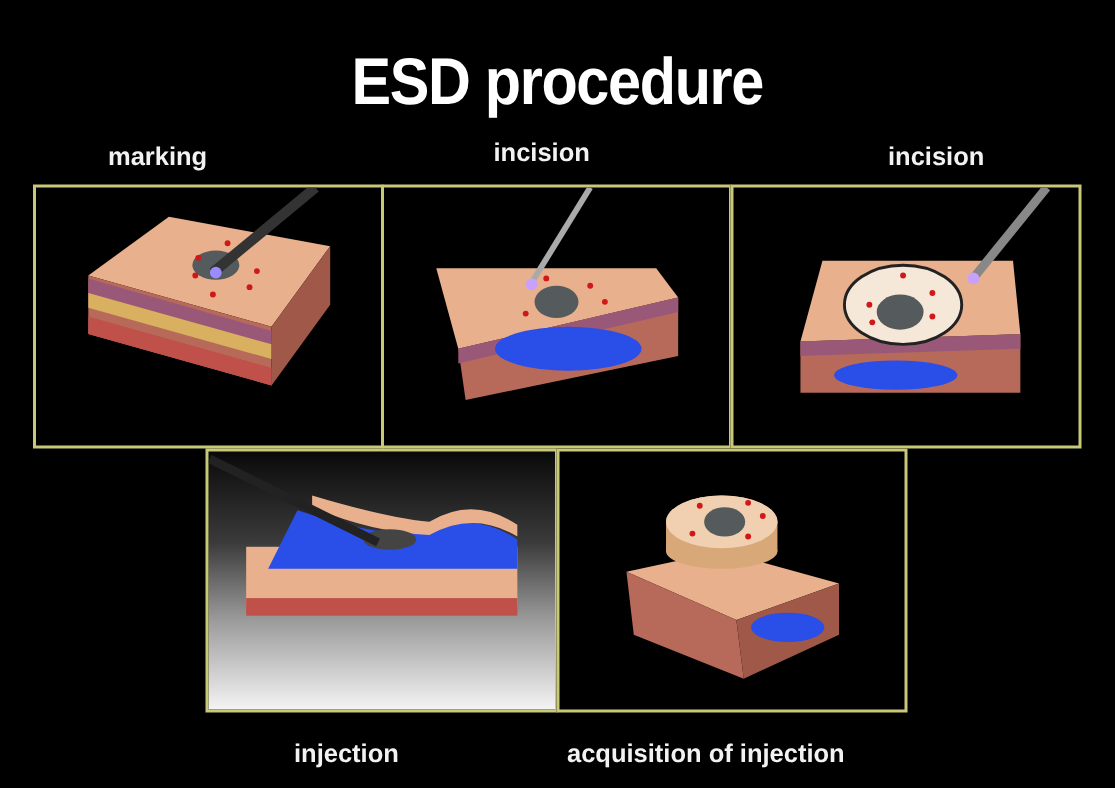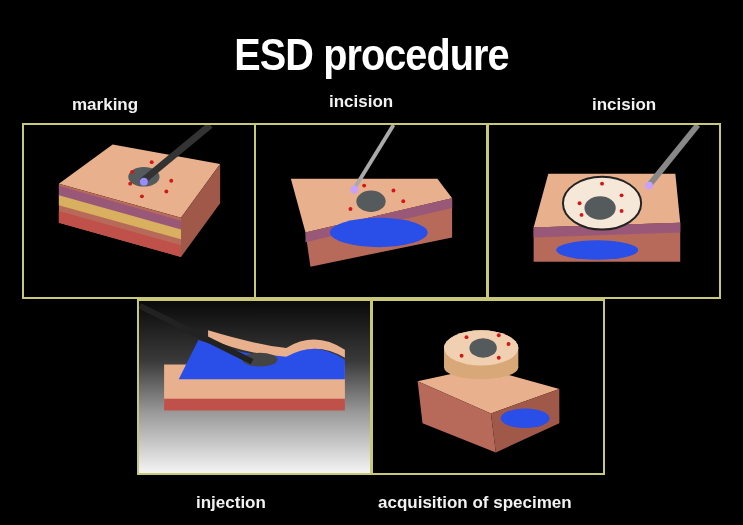--- a/index.html
+++ b/index.html
@@ -14,21 +14,21 @@
   </style>
 </head>
 <body>
 
 <div class="title">ESD procedure</div>
 
 <div class="lbl" style="left:72px;top:95px;">marking</div>
 <div class="lbl" style="left:329px;top:92px;">incision</div>
 <div class="lbl" style="left:592px;top:95px;">incision</div>
 <div class="lbl" style="left:196px;top:493px;">injection</div>
-<div class="lbl" style="left:378px;top:493px;">acquisition of specimen</div>
+<div class="lbl" style="left:378px;top:493px;">acquisition of injection</div>
 
 <div class="frame" style="left:22px;top:123px;width:234px;height:176px;">
   <svg viewBox="0 0 234 176">
     <polygon points="35,60 90,20 200,40 160,95" fill="#e8b08c"></polygon>
     <polygon points="35,60 160,95 160,135 35,100" fill="#b86a5a"></polygon>
     <rect x="35" y="62" width="125" height="10" fill="#9a5878" transform="skewY(16) translate(0,-10)"></rect>
     <polygon points="35,72 160,107 160,117 35,82" fill="#d8b060"></polygon>
     <polygon points="35,88 160,123 160,135 35,100" fill="#c0504a"></polygon>
     <polygon points="160,95 200,40 200,80 160,135" fill="#a05848"></polygon>
     <ellipse cx="122" cy="53" rx="16" ry="10" fill="#555a5c"></ellipse>

